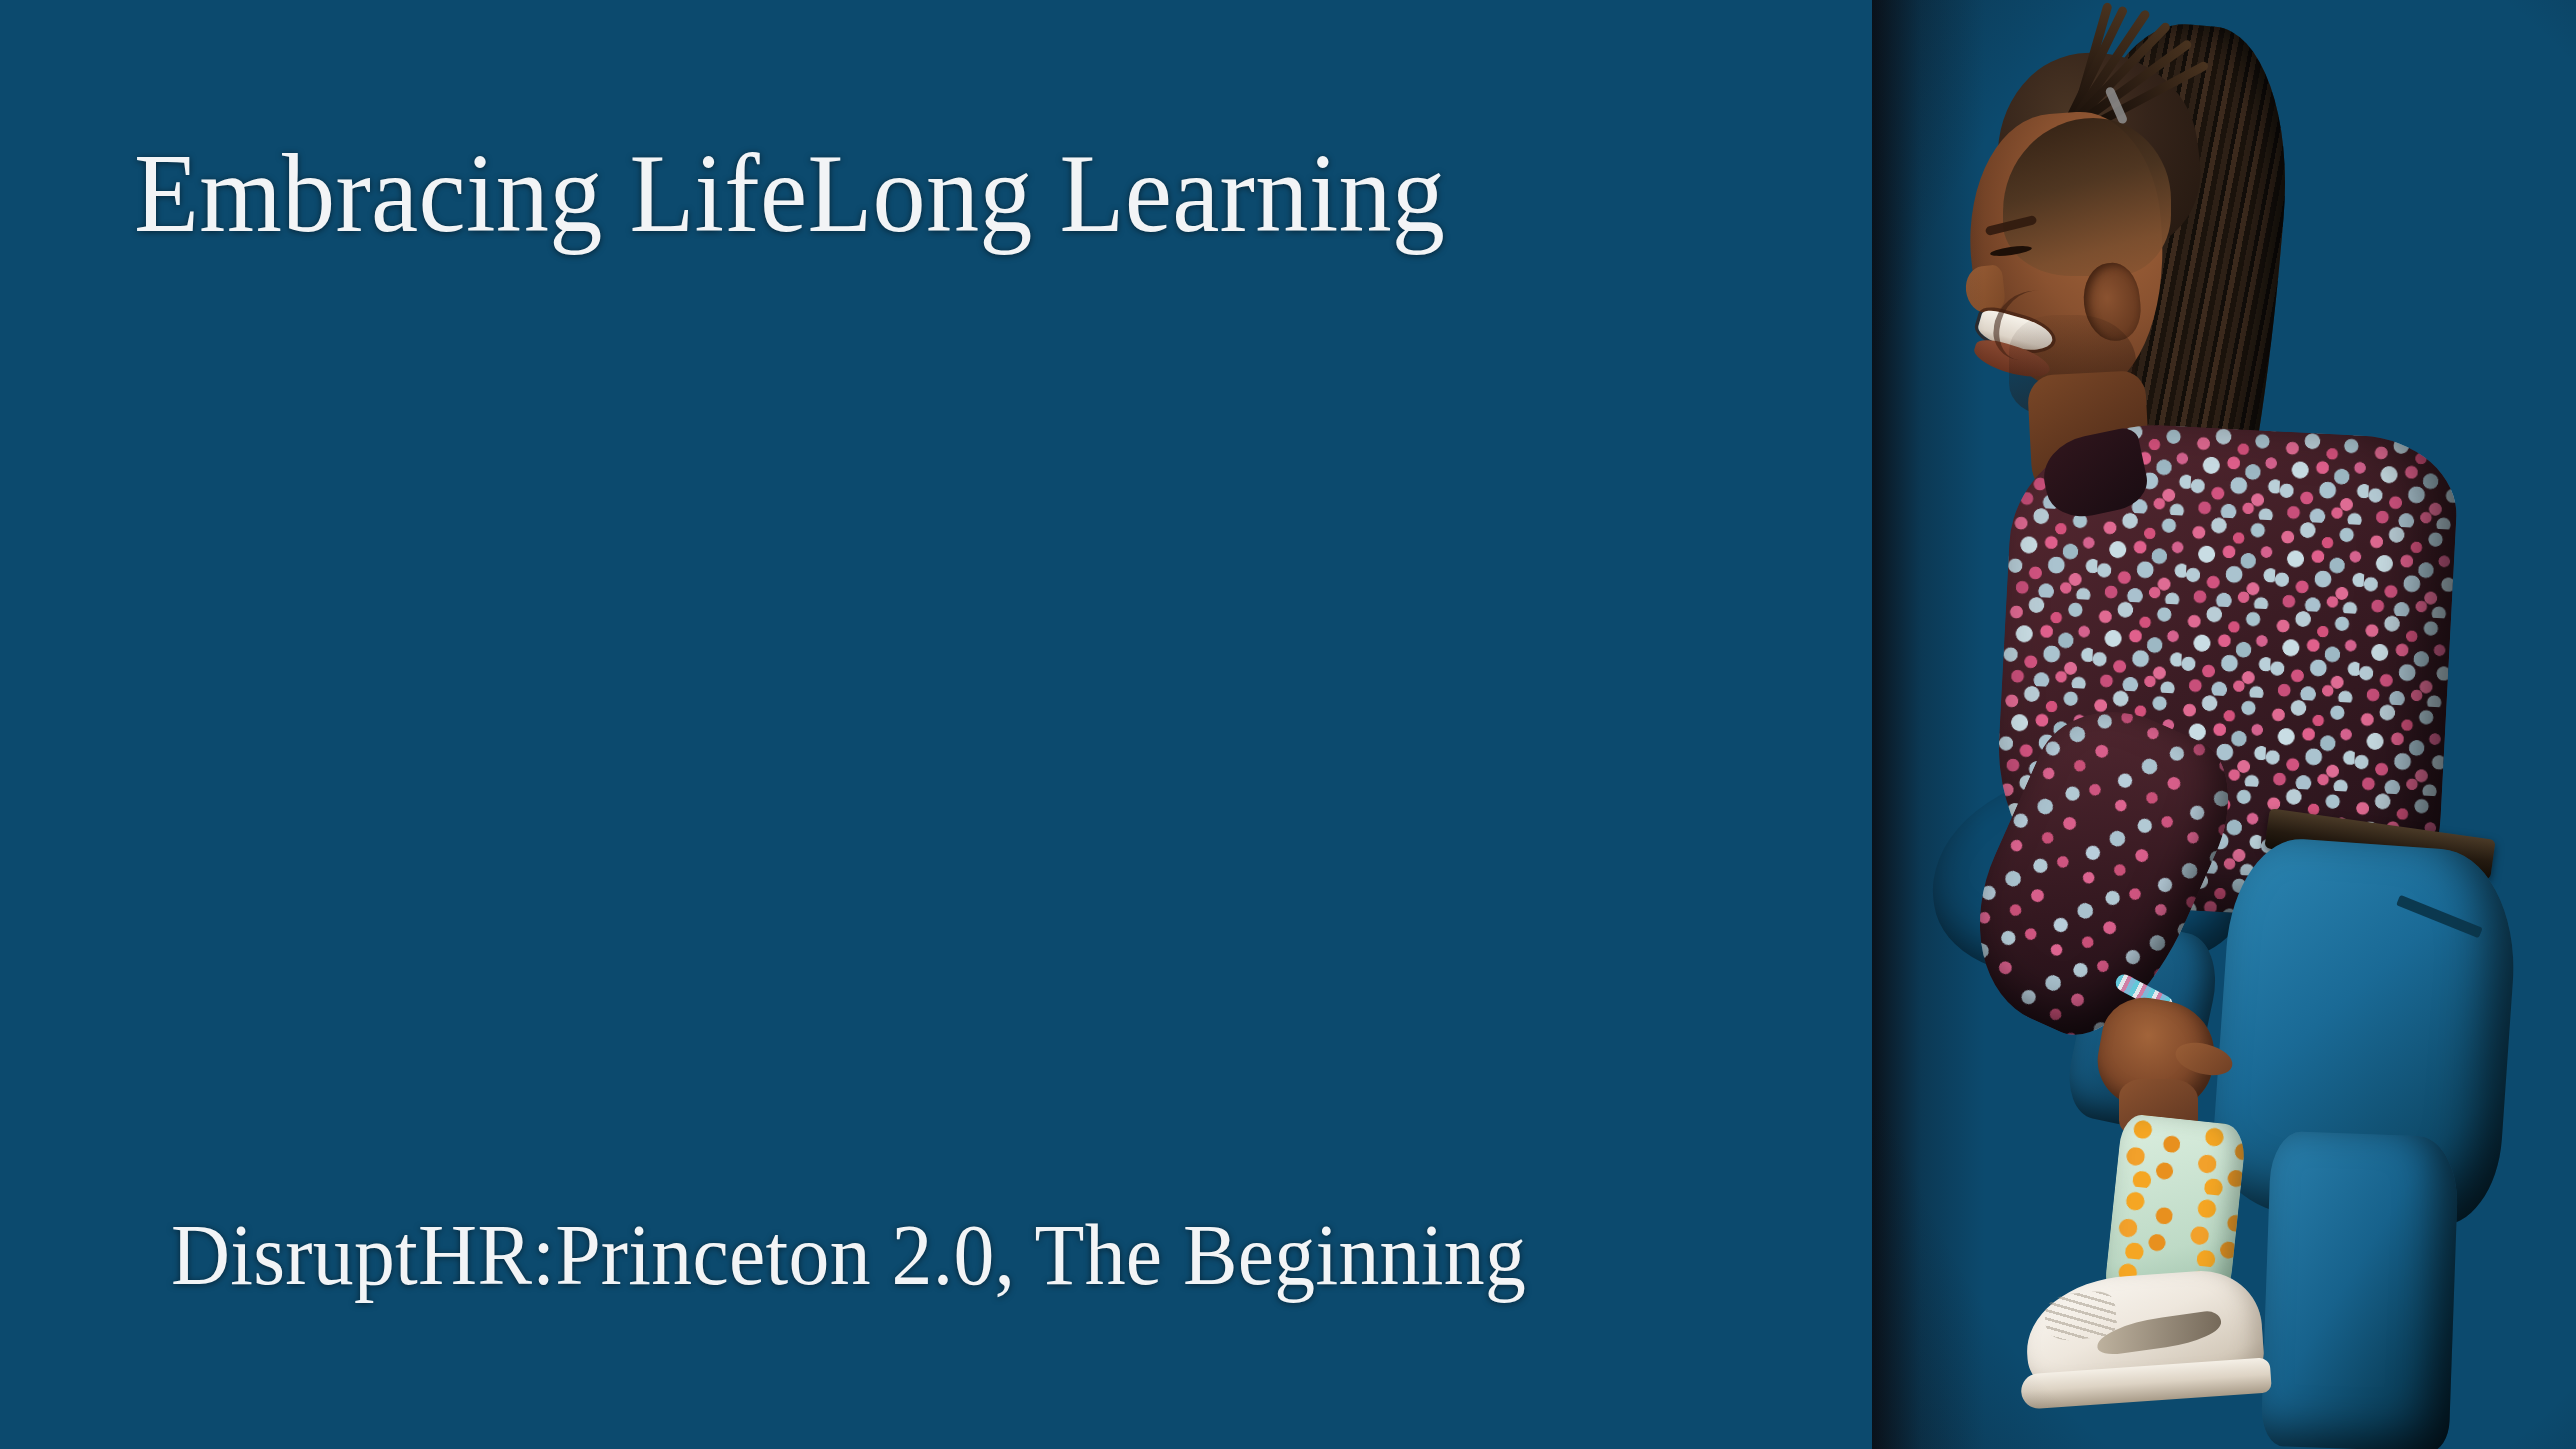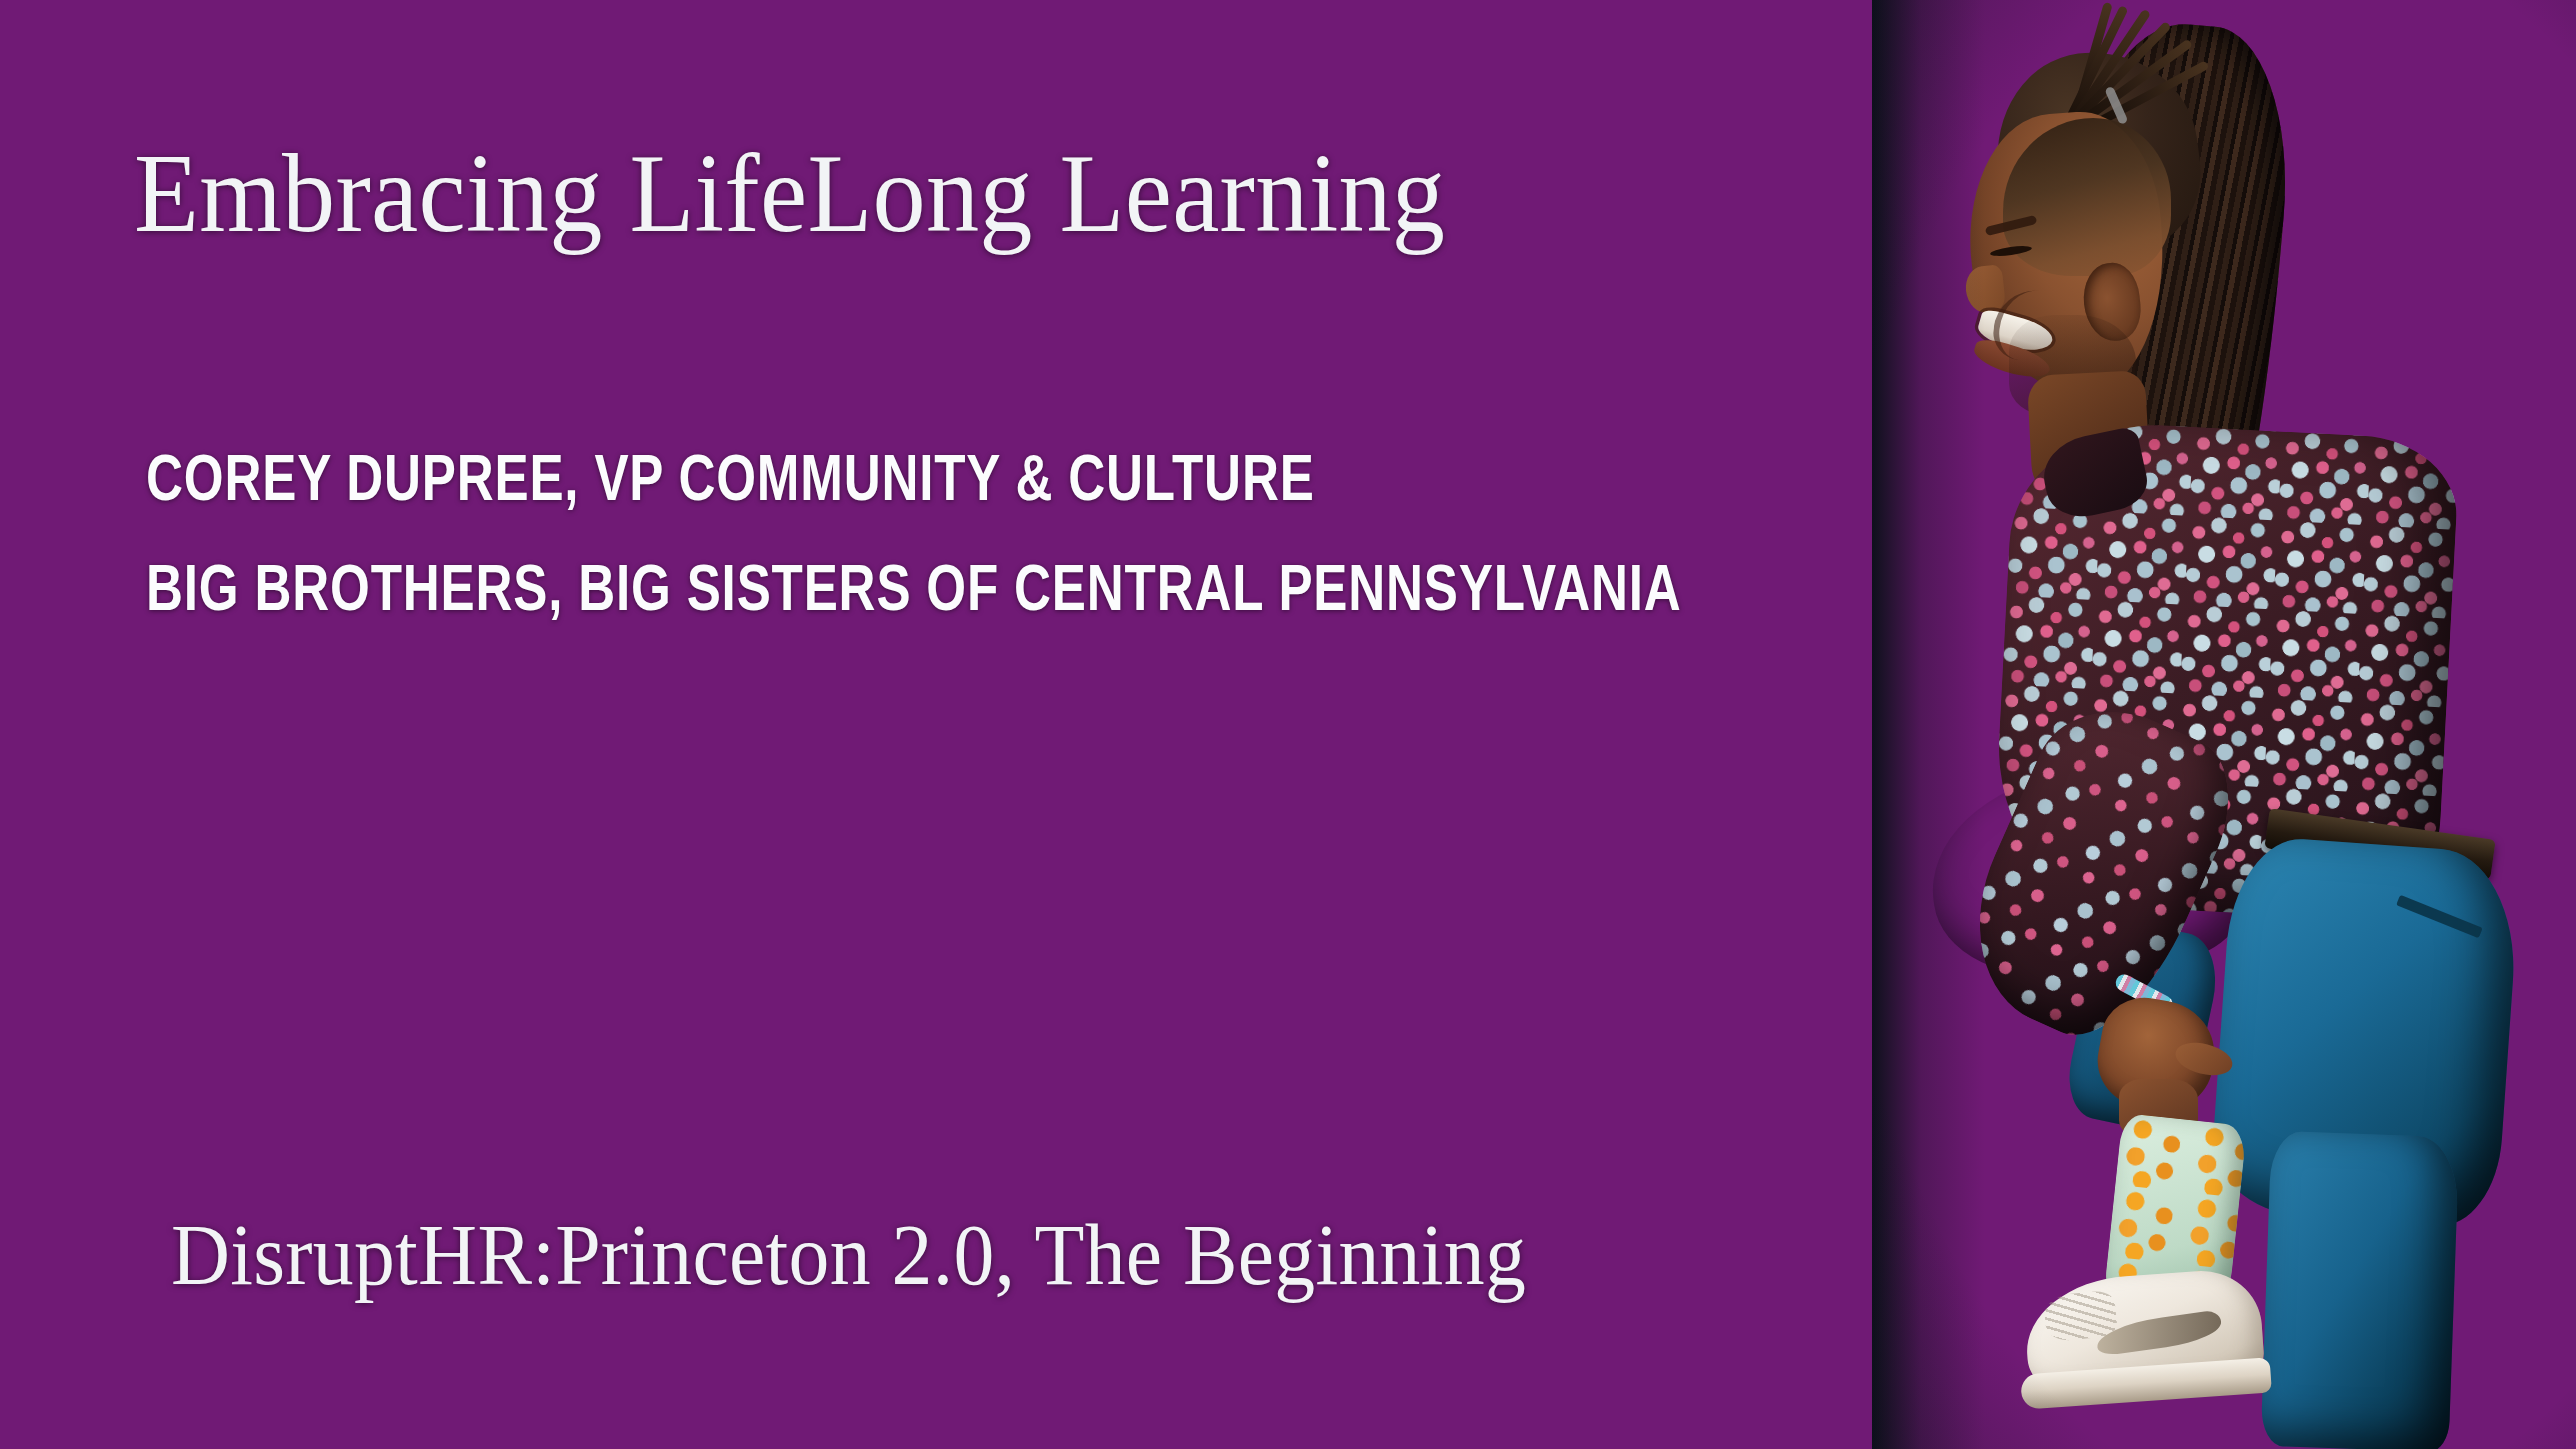--- a/index.html
+++ b/index.html
@@ -9,21 +9,21 @@
     background: #000;
   }
   body {
     font-family: "Liberation Sans", sans-serif;
   }
 
   #slide {
     position: relative;
     width: 2576px;
     height: 1449px;
-    background: #701a75;
+    background: #0c4a6e;
     overflow: hidden;
   }
 
   
 
   #title {
     position: absolute;
     left: 134px;
     top: 134px;
     width: 1476px;
@@ -427,24 +427,20 @@
       linear-gradient(90deg, rgba(10,16,24,0.96) 0%, rgba(10,16,24,0.30) 7%, rgba(10,16,24,0) 16%);
   }
 </style>
 </head>
 <body>
 
 <div id="slide">
 
   <div id="title">Embracing LifeLong Learning</div>
 
-  <div id="presenter-block">
-    <div class="presenter-line">COREY DUPREE, VP COMMUNITY &amp; CULTURE</div>
-    <div class="presenter-line">BIG BROTHERS, BIG SISTERS OF CENTRAL PENNSYLVANIA</div>
-  </div>
 
   <div id="event-line">DisruptHR:Princeton 2.0, The Beginning</div>
 
   <div id="photo">
 
     <div class="fig" id="locs"></div>
     <div class="fig" id="hair-back"></div>
     <div class="fig loc-strand" id="loc-e"></div>
     <div class="fig loc-strand" id="loc-a"></div>
     <div class="fig loc-strand" id="loc-b"></div>

